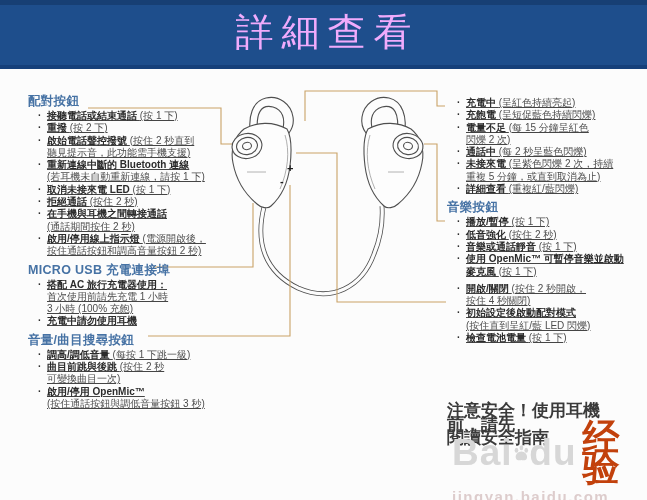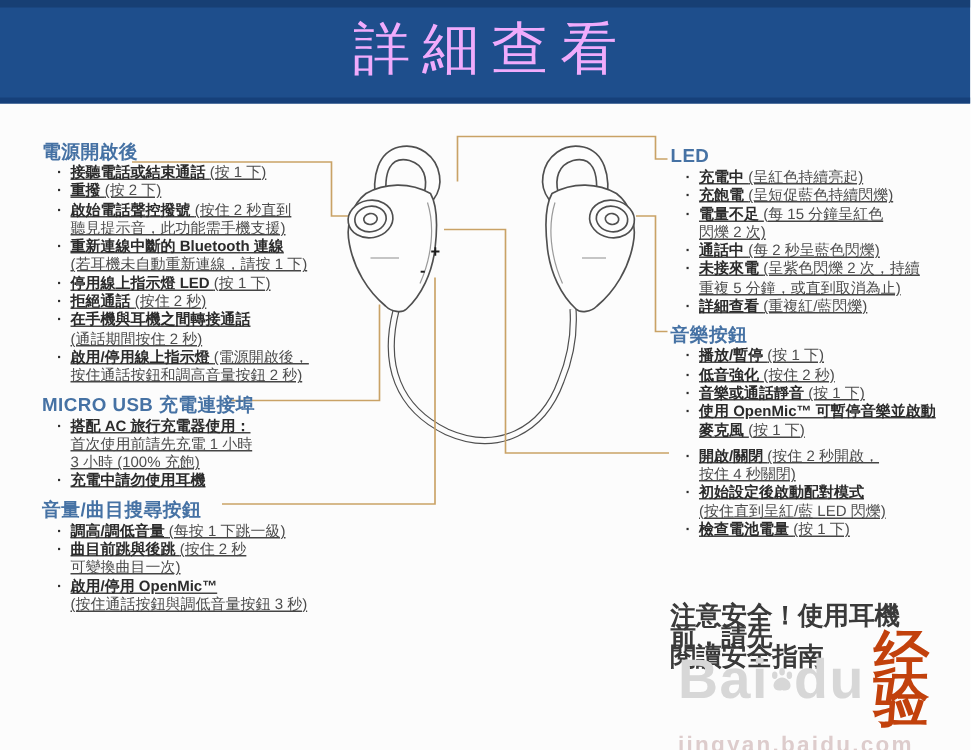--- a/index.html
+++ b/index.html
@@ -107,21 +107,21 @@
         <ellipse cx="408" cy="146" rx="15" ry="12.5"></ellipse>
         <ellipse cx="408" cy="146" rx="10.5" ry="8.5"></ellipse>
         <ellipse cx="408" cy="146" rx="4.5" ry="3.6"></ellipse>
       </g>
       <line x1="388" y1="172" x2="404" y2="172" stroke="#b2b2b2" stroke-width="1"></line>
     </g>
   </svg>
 
   <div class="col col-left" id="col-left">
   <section class="sec">
-    <h2 class="sec-h">電源開啟後</h2>
+    <h2 class="sec-h">配對按鈕</h2>
     <ul class="sec-list">
   <li class="item">
     <span class="dot">·</span>
     <span class="txt"><b class="main">接聽電話或結束通話 </b><span class="rest">(按 1 下)</span></span>
   </li>
 
   <li class="item">
     <span class="dot">·</span>
     <span class="txt"><b class="main">重撥 </b><span class="rest">(按 2 下)</span></span>
   </li>
@@ -133,21 +133,21 @@
   </li>
 
   <li class="item">
     <span class="dot">·</span>
     <span class="txt"><b class="main">重新連線中斷的 Bluetooth 連線
 </b><span class="rest">(若耳機未自動重新連線，請按 1 下)</span></span>
   </li>
 
   <li class="item">
     <span class="dot">·</span>
-    <span class="txt"><b class="main">停用線上指示燈 LED </b><span class="rest">(按 1 下)</span></span>
+    <span class="txt"><b class="main">取消未接來電 LED </b><span class="rest">(按 1 下)</span></span>
   </li>
 
   <li class="item">
     <span class="dot">·</span>
     <span class="txt"><b class="main">拒絕通話 </b><span class="rest">(按住 2 秒)</span></span>
   </li>
 
   <li class="item">
     <span class="dot">·</span>
     <span class="txt"><b class="main">在手機與耳機之間轉接通話
@@ -197,21 +197,20 @@
     <span class="dot">·</span>
     <span class="txt"><b class="main">啟用/停用 OpenMic™
 </b><span class="rest">(按住通話按鈕與調低音量按鈕 3 秒)</span></span>
   </li>
 </ul>
   </section>
 </div>
 
   <div class="col col-right" id="col-right">
   <section class="sec">
-    <h2 class="sec-h">LED</h2>
     <ul class="sec-list">
   <li class="item">
     <span class="dot">·</span>
     <span class="txt"><b class="main">充電中 </b><span class="rest">(呈紅色持續亮起)</span></span>
   </li>
 
   <li class="item">
     <span class="dot">·</span>
     <span class="txt"><b class="main">充飽電 </b><span class="rest">(呈短促藍色持續閃爍)</span></span>
   </li>

